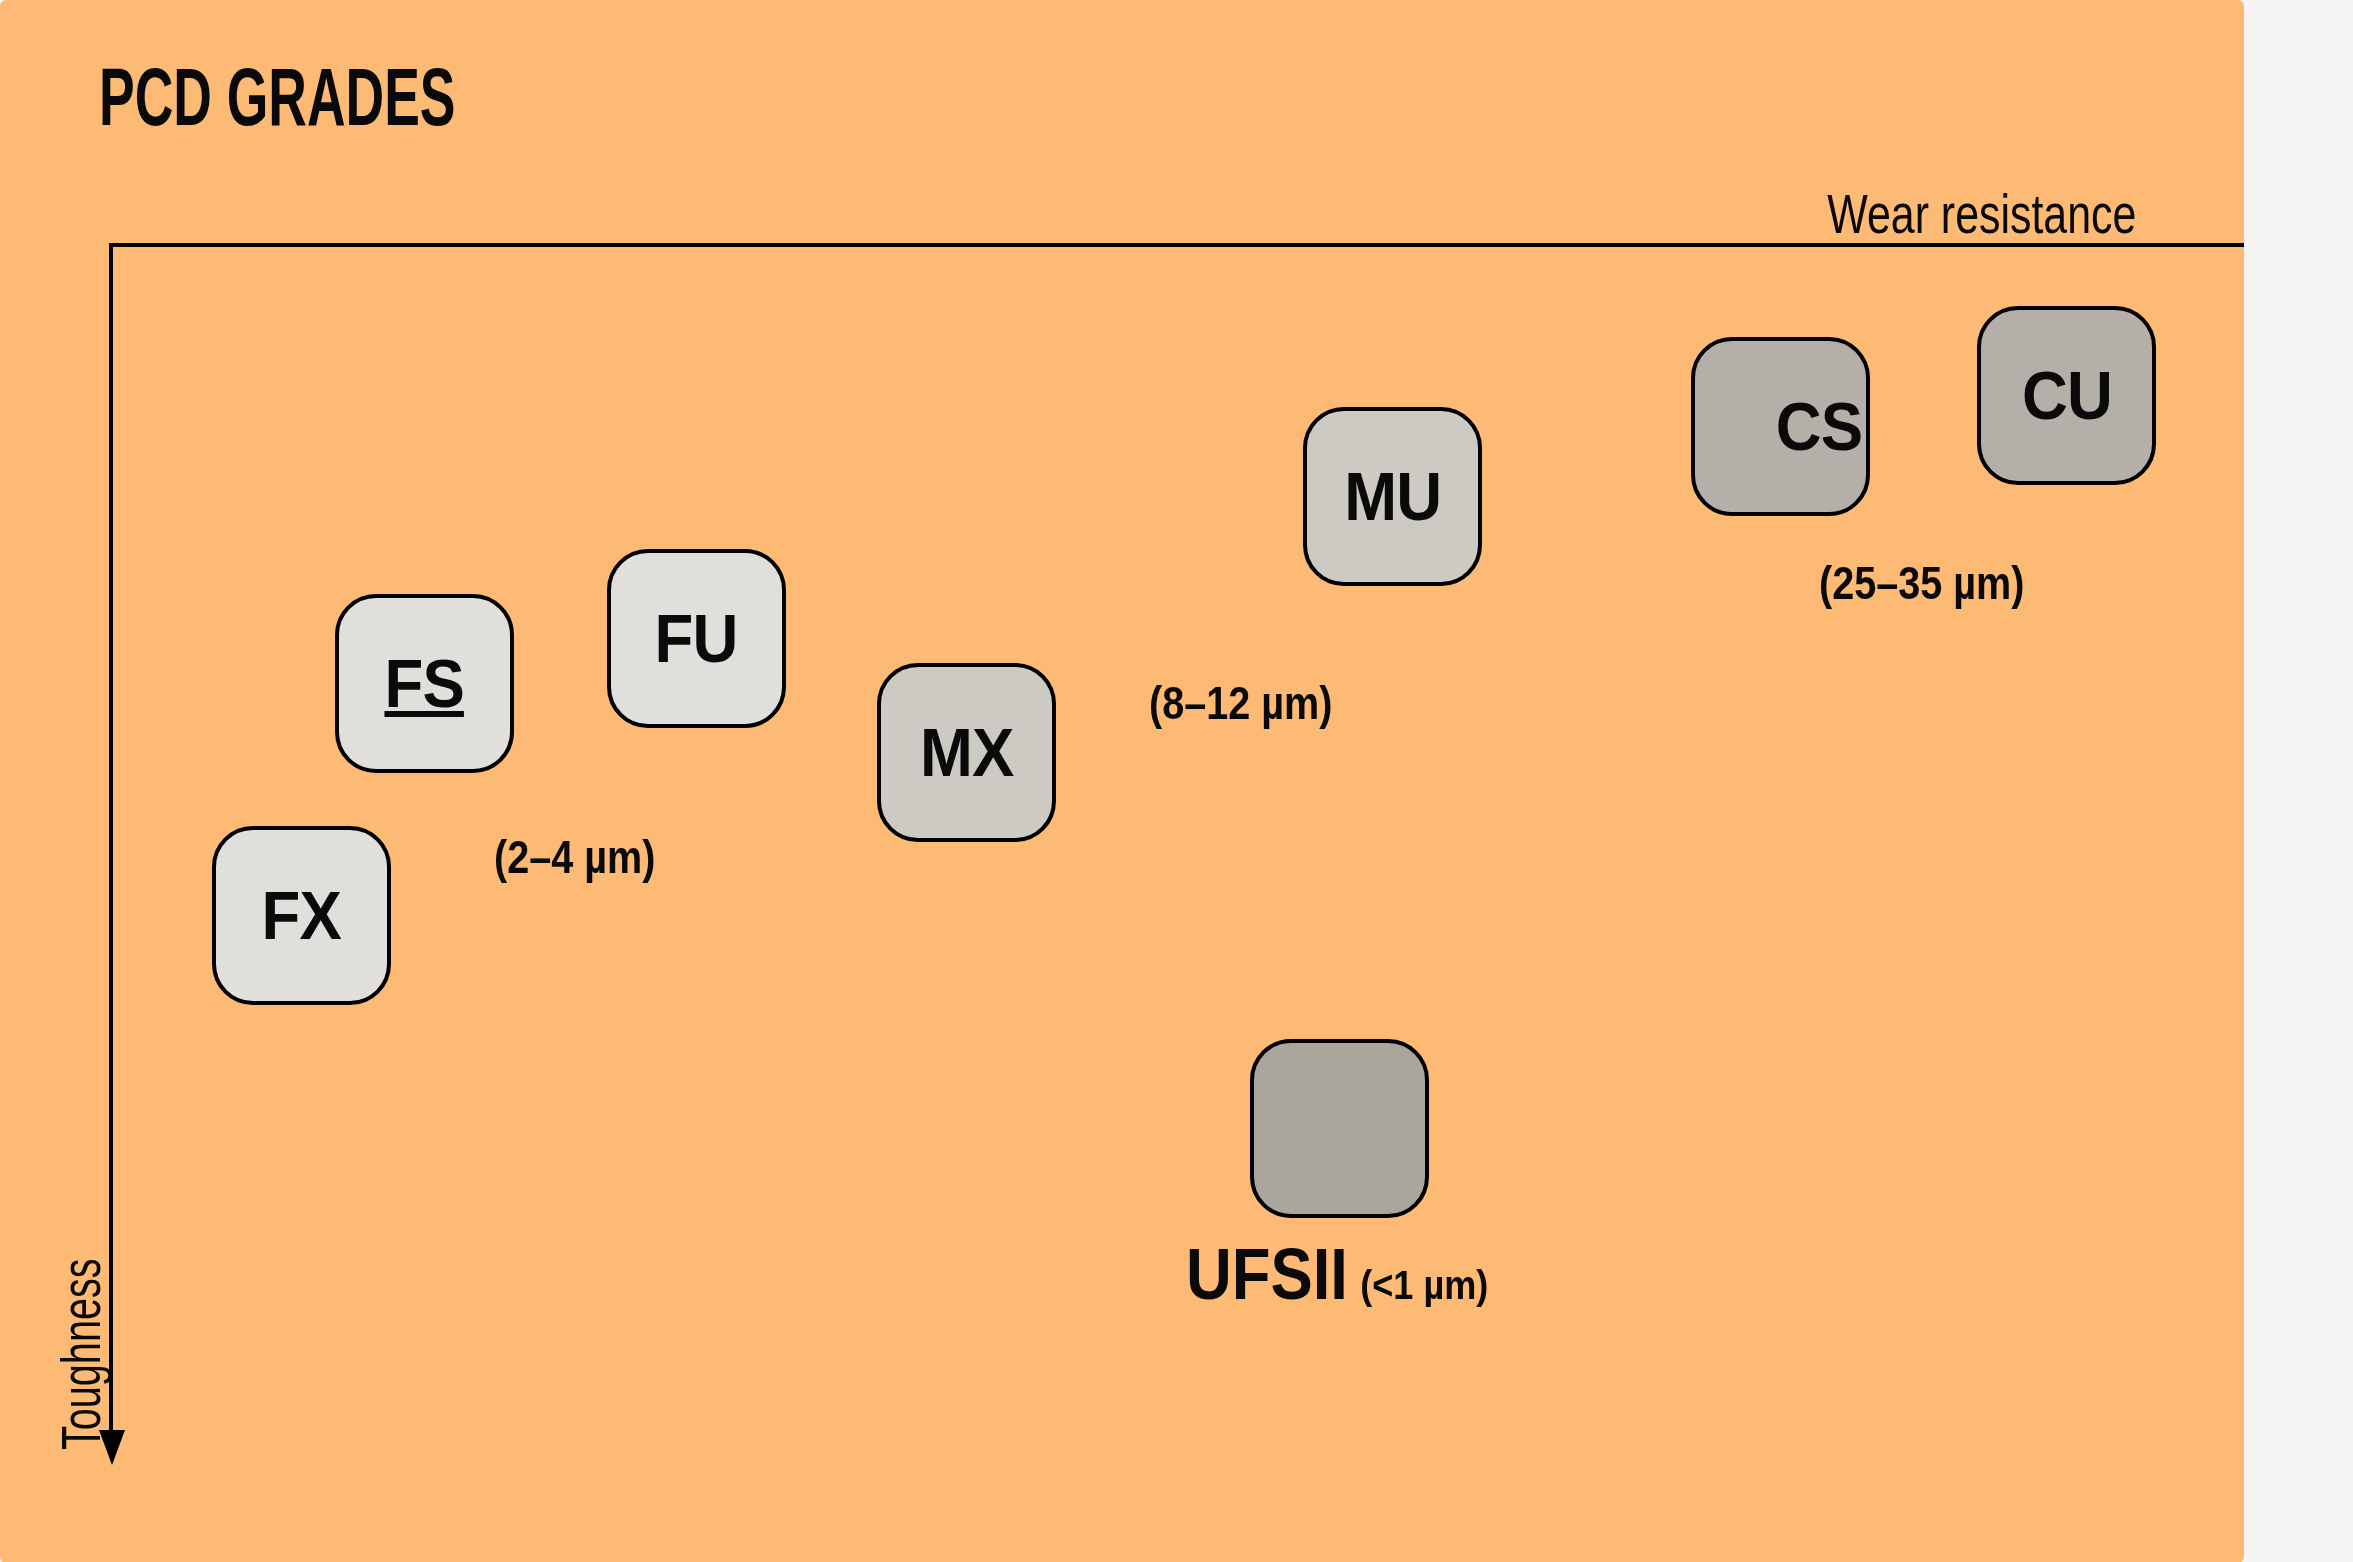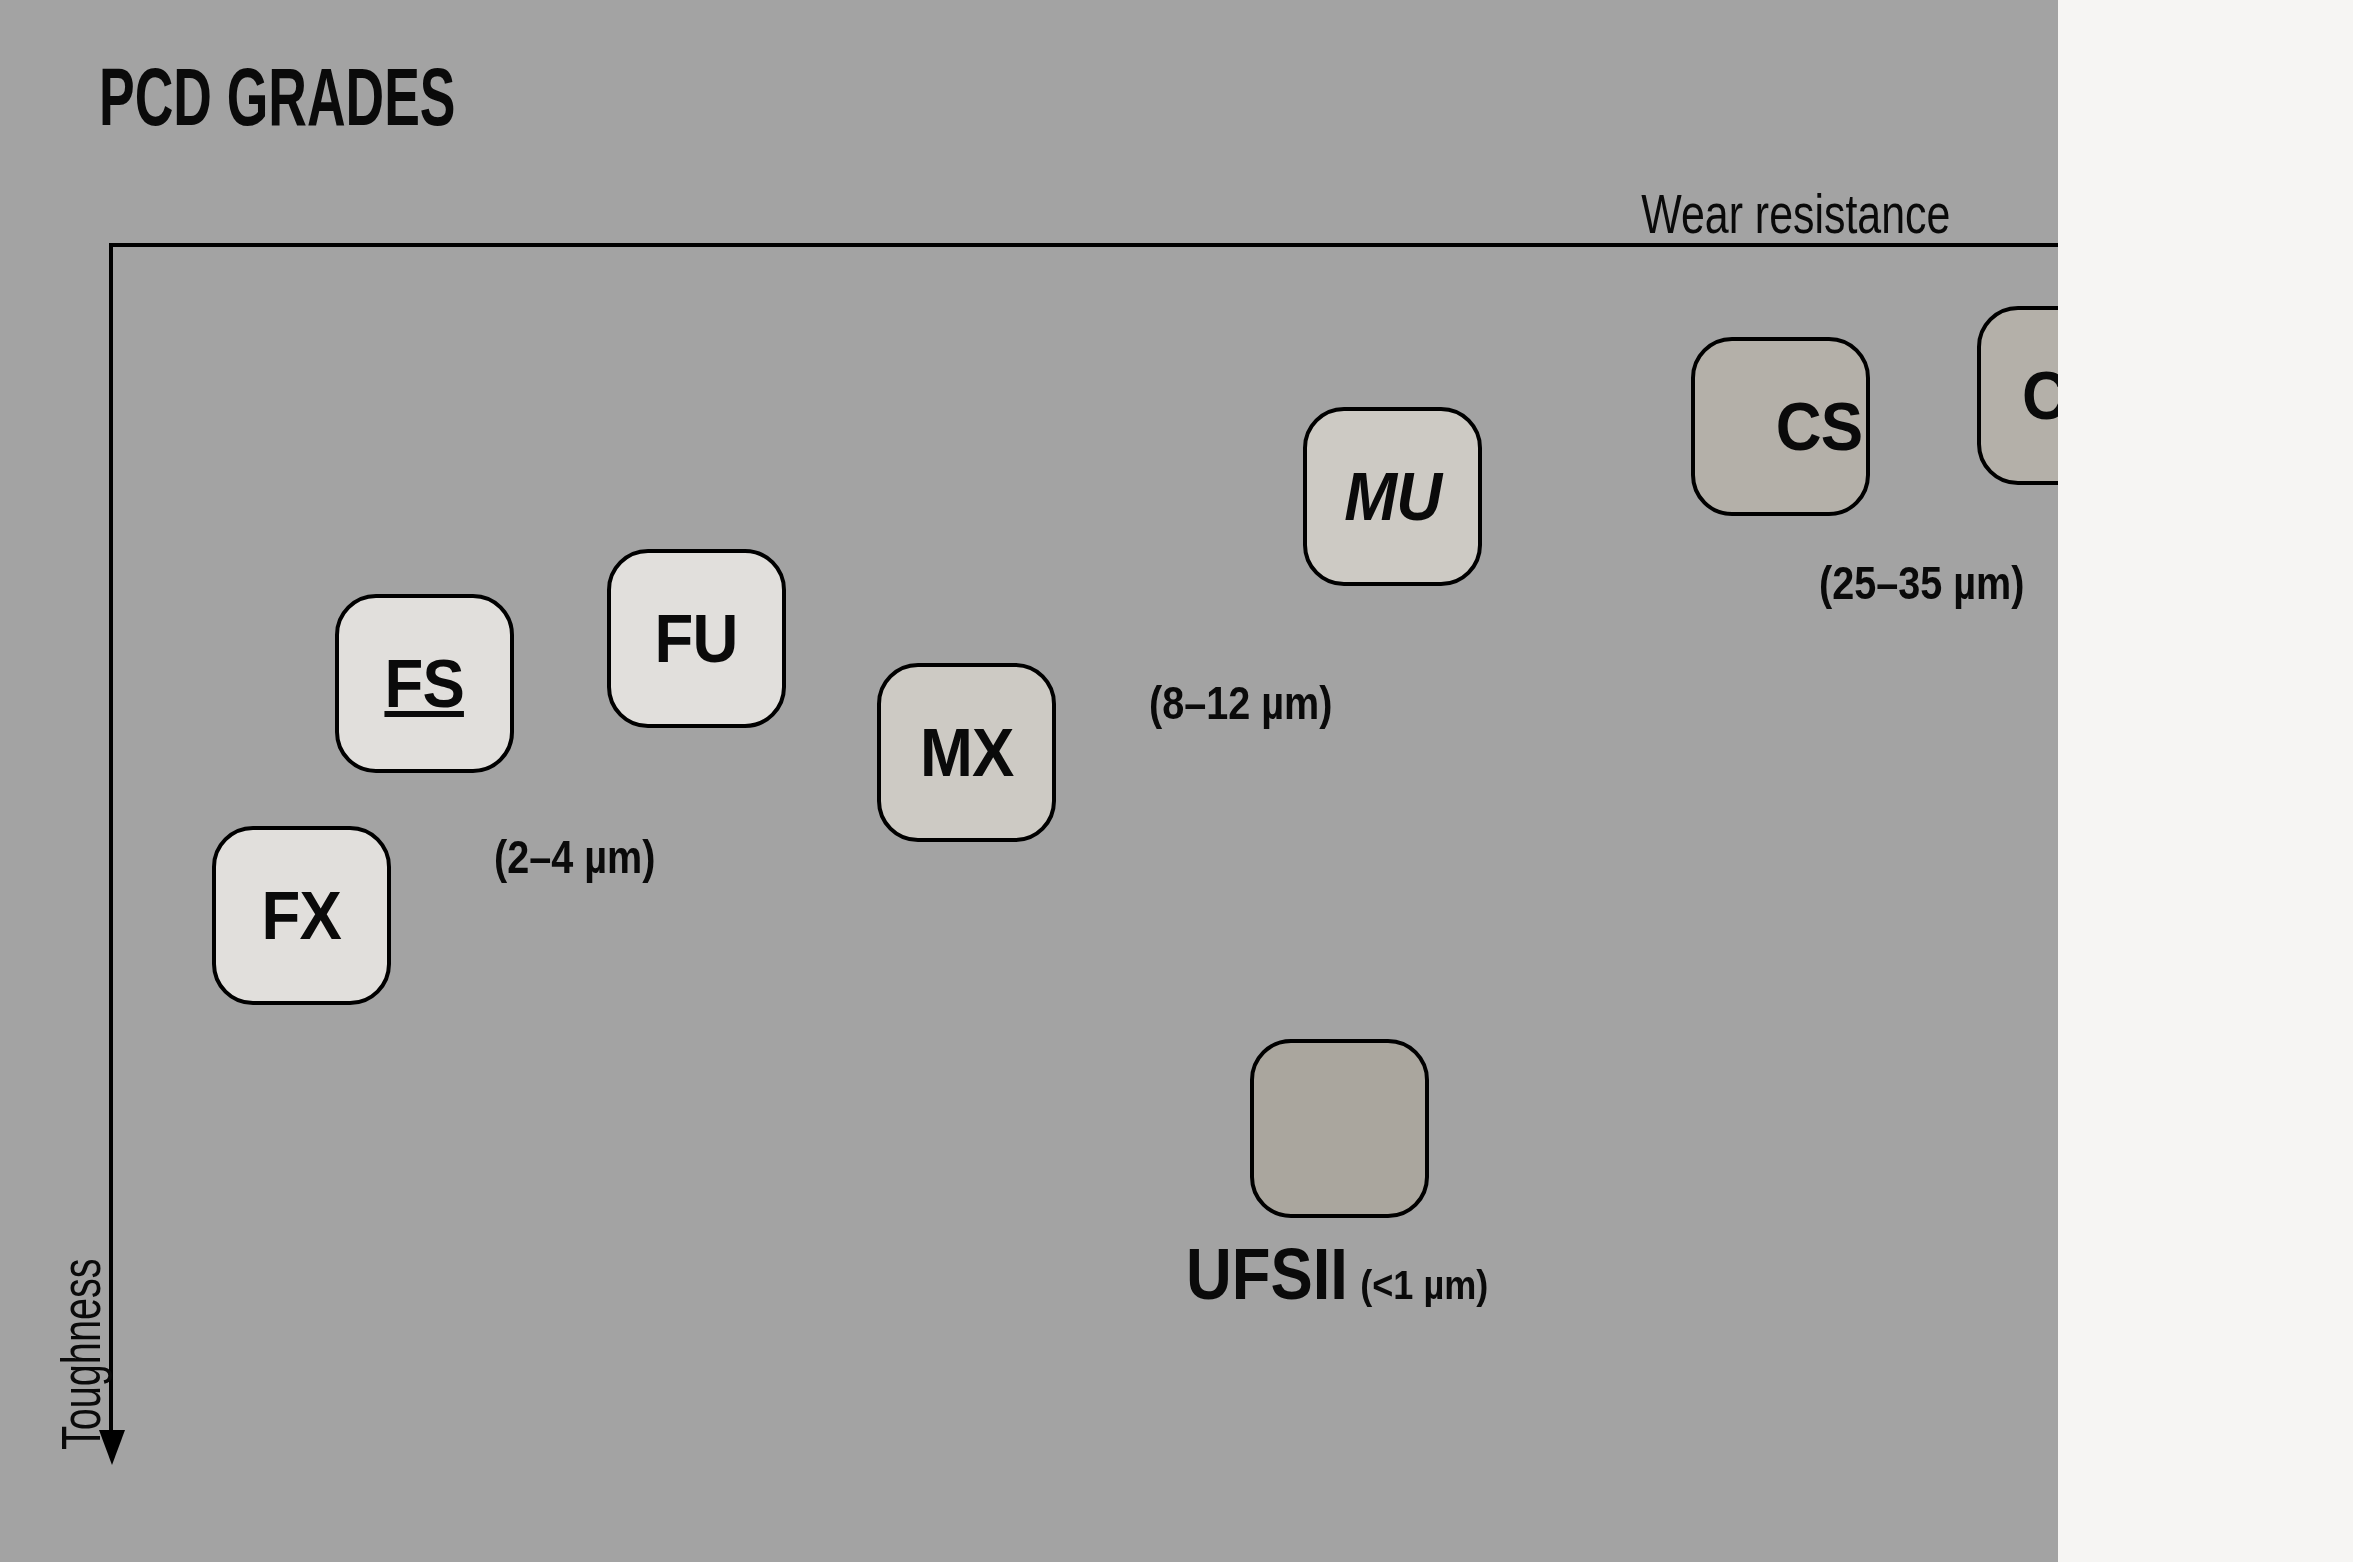--- a/index.html
+++ b/index.html
@@ -2,26 +2,27 @@
 <html style="font-size:14px"><head>
 <meta charset="utf-8">
 <style>
   html, body {
     margin: 0;
     padding: 0;
     background: #f6f5f3;
   }
   .canvas {
     position: relative;
-    width: 2058px;
+    width: 2244px;
     height: 1563px;
-    background: #a3a3a3;
+    background: #fdba74;
     font-family: "Liberation Sans", sans-serif;
     color: #0a0a0a;
     overflow: hidden;
+    border-radius: 6px;
   }
   .title {
     position: absolute;
     left: 99px;
     top: 51px;
     margin: 0;
     font-size: 81px;
     font-weight: bold;
     letter-spacing: 0px;
     white-space: nowrap;
@@ -102,21 +103,21 @@
   .tone-fine   { background: #e1dfdc; }
   .tone-medium { background: #cdcac4; }
   .tone-coarse { background: #b4b0a9; }
   .tone-ultra  { background: #aaa69e; }
 
   .pos-fx    { left: 212px;  top: 826px; }
   .pos-fs    { left: 335px;  top: 594px; text-decoration: underline; }
   .pos-fu    { left: 607px;  top: 549px; }
   .pos-mx    { left: 877px;  top: 663px; }
   .pos-ms    { left: 1012px; top: 454px; }
-  .pos-mu    { left: 1303px; top: 407px; font-style: italic; }
+  .pos-mu    { left: 1303px; top: 407px; }
   .pos-cx    { left: 1564px; top: 563px; }
   .pos-cs    { left: 1691px; top: 337px; justify-content: flex-end; }
   .pos-cu    { left: 1977px; top: 306px; }
   .pos-ufsii { left: 1250px; top: 1039px; }
 
   .grain-note {
     position: absolute;
     font-size: 46px;
     font-weight: bold;
     white-space: nowrap;

